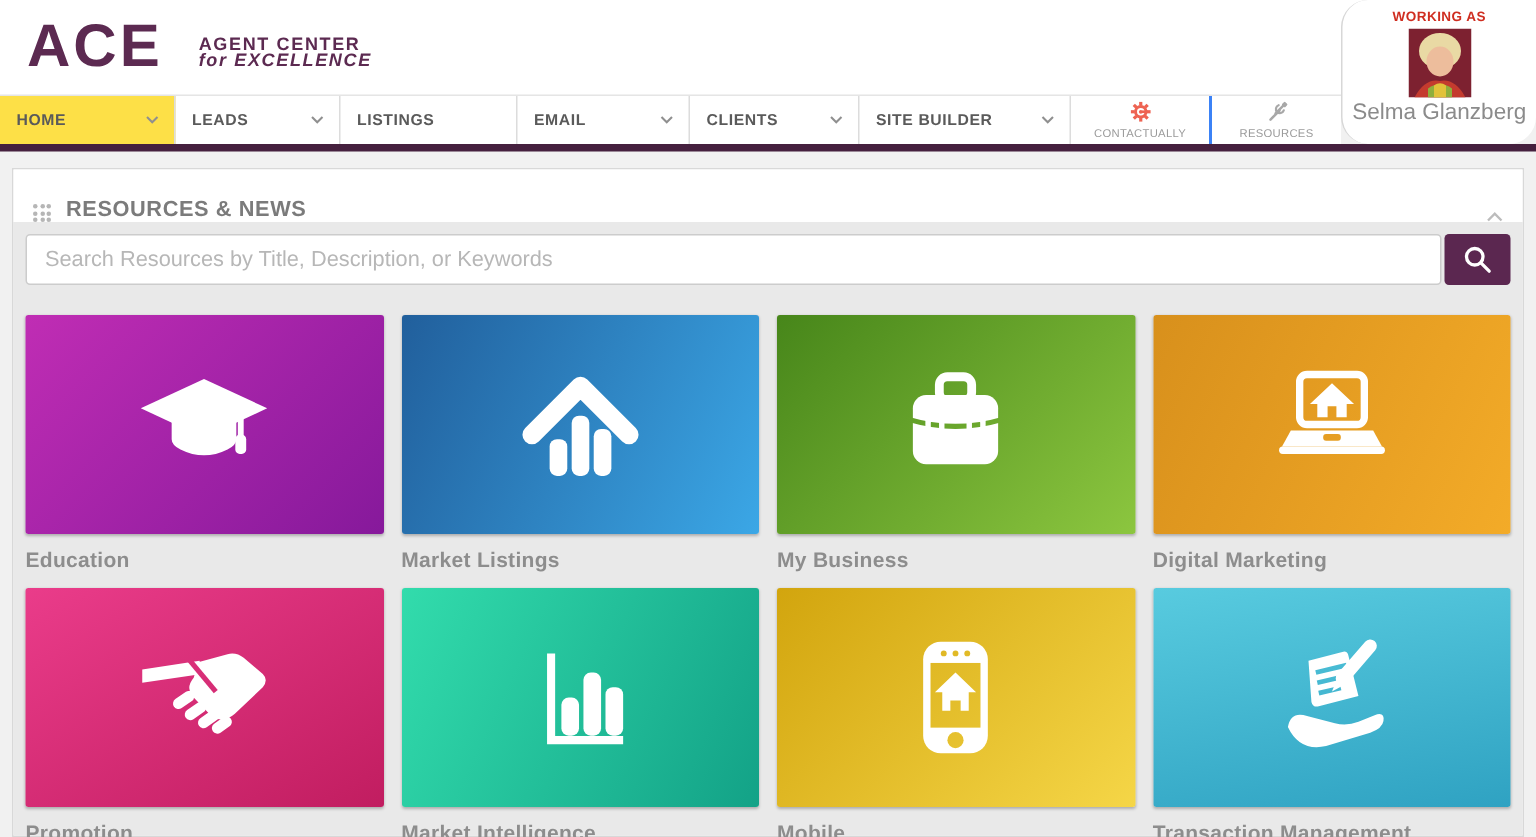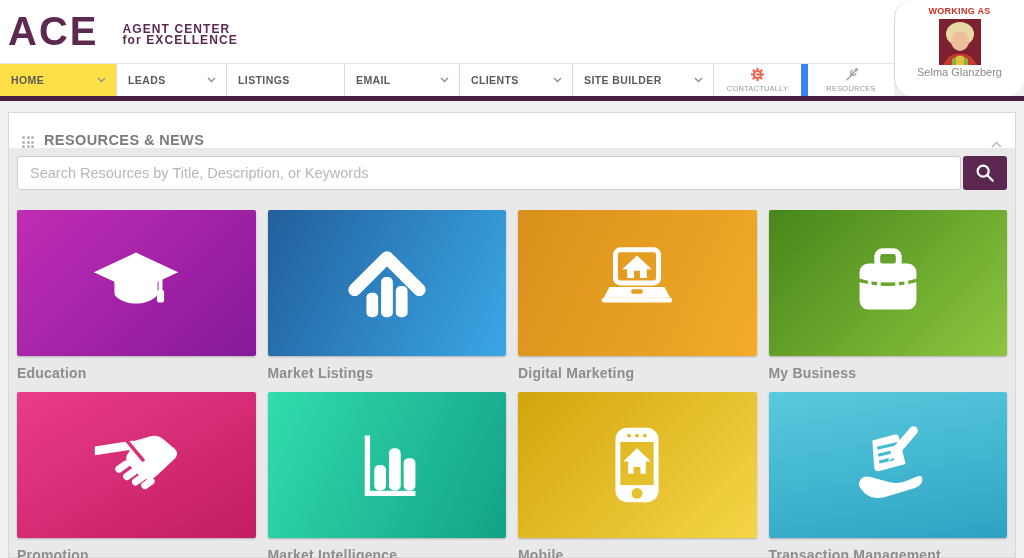--- a/index.html
+++ b/index.html
@@ -1,39 +1,39 @@
 <!DOCTYPE html>
 <html><head>
 <meta charset="utf-8">
 <style>
   * { margin:0; padding:0; box-sizing:border-box; }
   html,body { width:1024px; height:558px; overflow:hidden; }
   body { font-family:"Liberation Sans", sans-serif; background:#f1f1f1; position:relative; }
 
   
   .top-header { height:63px; background:#fff; position:relative; }
-  .logo-wrap { position:absolute; left:8px; top:11px; display:flex; align-items:center; }
+  .logo-wrap { position:absolute; left:18px; top:11px; display:flex; align-items:center; }
   .logo-acronym { font-size:40px; font-weight:bold; color:#5c2a51; letter-spacing:2px; line-height:40px; }
   .logo-sub { margin-left:24px; margin-top:8px; color:#5c2a51; font-size:12px; font-weight:bold; letter-spacing:1.1px; line-height:11px; }
-  .logo-sub .line2 { font-weight:bold; }
+  .logo-sub .line2 { font-weight:bold;font-style:italic; }
 
   
   .navbar { position:absolute; top:63px; left:0; width:894px; height:33px; display:flex; background:#fff; border-top:1px solid #e5e5e5; }
   .tab { flex-shrink:0; display:flex; align-items:center; padding:0 11px; border-right:1px solid #dcdcdc; font-size:10.5px; font-weight:bold; color:#5a5a5a; letter-spacing:0.4px; position:relative; cursor:pointer; }
   .tab.active { background:#fde047; }
   .tab .chev { position:absolute; right:10px; top:13px; }
-  .icon-tab { flex-shrink:0; display:flex; flex-direction:column; align-items:center; justify-content:center; border-right:7px solid #3b82f6; font-size:7.5px; color:#9a9a9a; letter-spacing:0.2px; cursor:pointer; }
+  .icon-tab { flex-shrink:0; display:flex; flex-direction:column; align-items:center; justify-content:center; border-right:2px solid #3b82f6; font-size:7.5px; color:#9a9a9a; letter-spacing:0.2px; cursor:pointer; }
   .icon-tab svg { margin-bottom:2px; }
   .purple-bar { position:absolute; top:96px; left:0; width:1024px; height:5px; background:#45203e; }
 
   
   .agent-panel { position:absolute; top:0; right:0; width:130px; height:96px; background:#fff; border-left:1px solid #d7d7d7; text-align:center;border-radius:18px; }
   .working-as { margin-top:6px; font-size:9px; font-weight:bold; color:#cf2d20; letter-spacing:0.3px; }
   .agent-photo { display:block; margin:3px auto 1px; width:42px; height:46px; }
-  .agent-name { font-size:11px; color:#8b8b8b; white-space:nowrap; }
+  .agent-name { font-size:15px; color:#8b8b8b; white-space:nowrap; }
 
   
   .panel { position:absolute; left:8px; right:8px; top:112px; bottom:0; background:#fff; border:1px solid #d8d8d8; }
   .panel-header { height:35px; display:flex; align-items:flex-end; padding:0 13px; background:#fff; }
   .dots-icon { display:grid; grid-template-columns:repeat(3,3px); grid-gap:1.5px; margin-right:10px; cursor:grab; }
   .dots-icon i { width:3px; height:3px; border-radius:50%; background:#b6b6b6; }
   .panel-title { font-size:14.5px; font-weight:bold; color:#7b7b7b; letter-spacing:0.4px; }
   .collapse-btn { margin-left:auto; cursor:pointer; display:flex; align-items:center; }
   .panel-body { background:#e9e9e9; height:calc(100% - 35px); padding:8px; }
 
@@ -196,38 +196,20 @@
             <path d="M17,57 L50,24 L83,57" fill="none" stroke="#fff" stroke-width="13" stroke-linecap="round" stroke-linejoin="round"></path>
             <rect x="29" y="60" width="12" height="25" rx="5" fill="#fff"></rect>
             <rect x="44" y="44" width="12" height="41" rx="5" fill="#fff"></rect>
             <rect x="59" y="53" width="12" height="32" rx="5" fill="#fff"></rect>
           </svg>
         </div>
         <div class="tile-label">Market Listings</div>
       </div>
 
       <div class="cell">
-        <div class="tile" style="background: linear-gradient(115deg, rgb(216, 144, 28), rgb(243, 171, 40));">
-          <svg viewBox="0 0 100 100">
-            <mask id="m-lap">
-                <rect width="100" height="100" fill="#fff"></rect>
-                <rect x="44" y="56.5" width="12" height="4.5" rx="2" fill="#000"></rect>
-              </mask>
-            <rect x="28" y="16" width="44" height="34" rx="5" fill="none" stroke="#fff" stroke-width="5"></rect>
-            <path d="M50,22 L65,36 L60,36 L60,45 L40,45 L40,36 L35,36 Z M47,45 L47,37.5 L53,37.5 L53,45 Z" fill="#fff" fill-rule="evenodd"></path>
-            <g mask="url(#m-lap)">
-              <path d="M22,54 L78,54 L84,65 L16,65 Z" fill="#fff"></path>
-              <rect x="14" y="65" width="72" height="5" rx="2.5" fill="#fff"></rect>
-            </g>
-          </svg>
-        </div>
-        <div class="tile-label">Digital Marketing</div>
-      </div>
-
-      <div class="cell">
         <div class="tile" style="background: linear-gradient(135deg, rgb(71, 134, 26), rgb(140, 198, 63));">
           <svg viewBox="0 0 100 100">
             <mask id="m-bc1">
                 <rect width="100" height="100" fill="#fff"></rect>
                 <path d="M18,46.5 Q50,56 82,46.5" fill="none" stroke="#000" stroke-width="3.5"></path>
               </mask>
             <mask id="m-bc2">
                 <rect width="100" height="100" fill="#fff"></rect>
                 <rect x="33.2" y="47" width="5.6" height="8" rx="2" fill="#000"></rect>
                 <rect x="61.2" y="47" width="5.6" height="8" rx="2" fill="#000"></rect>
@@ -239,20 +221,38 @@
             <g mask="url(#m-bc2)">
               <rect x="29.5" y="42.5" width="13" height="16" rx="3.5" fill="#fff"></rect>
               <rect x="57.5" y="42.5" width="13" height="16" rx="3.5" fill="#fff"></rect>
             </g>
           </svg>
         </div>
         <div class="tile-label">My Business</div>
       </div>
 
       <div class="cell">
+        <div class="tile" style="background: linear-gradient(115deg, rgb(216, 144, 28), rgb(243, 171, 40));">
+          <svg viewBox="0 0 100 100">
+            <mask id="m-lap">
+                <rect width="100" height="100" fill="#fff"></rect>
+                <rect x="44" y="56.5" width="12" height="4.5" rx="2" fill="#000"></rect>
+              </mask>
+            <rect x="28" y="16" width="44" height="34" rx="5" fill="none" stroke="#fff" stroke-width="5"></rect>
+            <path d="M50,22 L65,36 L60,36 L60,45 L40,45 L40,36 L35,36 Z M47,45 L47,37.5 L53,37.5 L53,45 Z" fill="#fff" fill-rule="evenodd"></path>
+            <g mask="url(#m-lap)">
+              <path d="M22,54 L78,54 L84,65 L16,65 Z" fill="#fff"></path>
+              <rect x="14" y="65" width="72" height="5" rx="2.5" fill="#fff"></rect>
+            </g>
+          </svg>
+        </div>
+        <div class="tile-label">Digital Marketing</div>
+      </div>
+
+      <div class="cell">
         <div class="tile" style="background: linear-gradient(150deg, rgb(234, 60, 138), rgb(193, 29, 96));">
           <svg viewBox="0 0 100 100">
             <mask id="m-hs">
                 <rect width="100" height="100" fill="#fff"></rect>
                 <path d="M38,22 L58,46" stroke="#000" stroke-width="3.5" fill="none"></path>
               </mask>
             <g mask="url(#m-hs)">
               <polygon points="8,31 47,25 48.5,34 8,40" fill="#fff"></polygon>
               <path d="M46,26 L66,20.5 Q72,19 77,23 L90,34 Q94,38 90,43 L71,61 Q63,68 55,62.5 L42,49 Q37.5,43 43,36.5 Z" fill="#fff"></path>
             </g>

